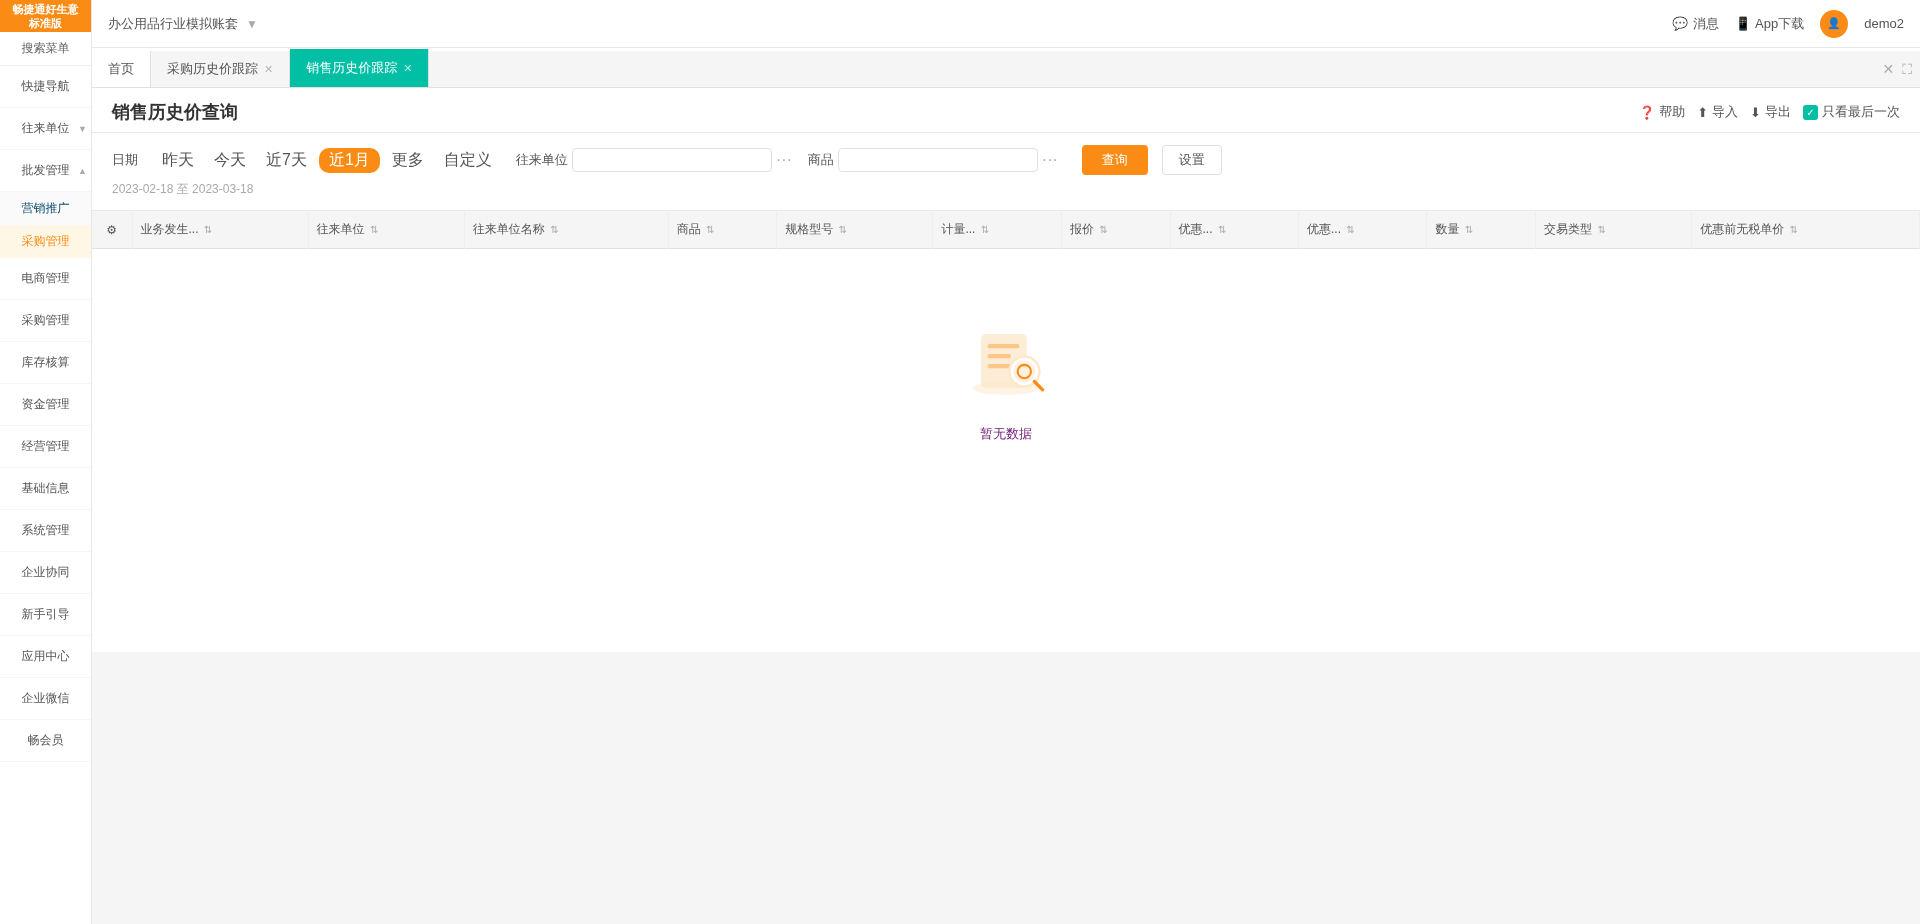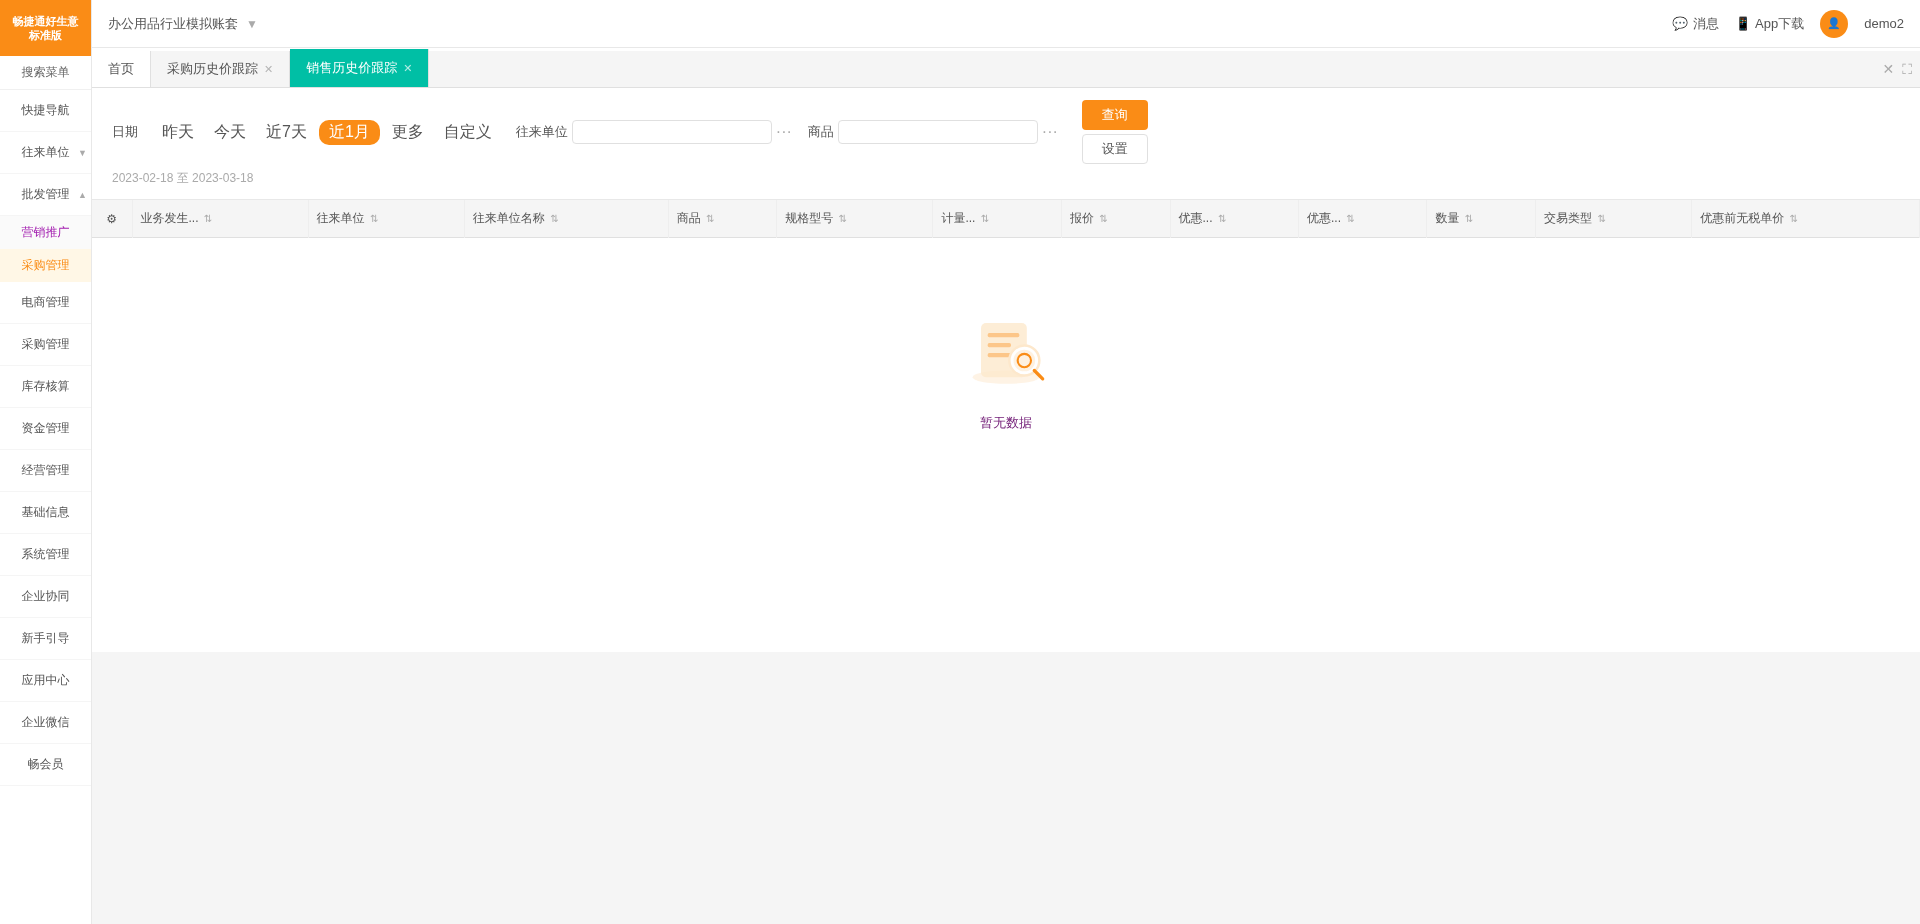--- a/index.html
+++ b/index.html
@@ -1,27 +1,27 @@
 <!DOCTYPE html>
 <html><head>
   <meta charset="utf-8">
   <style>
     * { margin: 0; padding: 0; box-sizing: border-box; }
     body { font-family: 'Microsoft YaHei', Arial, sans-serif; font-size: 13px; background: #f5f5f5; color: #333; width: 1920px; height: 924px; overflow: hidden; display: flex; flex-direction: row; }
 
     
     .sidebar { width: 92px; background: #fff; display: flex; flex-direction: column; height: 924px; border-right: 1px solid #e8e8e8; flex-shrink: 0; }
-    .sidebar-logo { background: #fa8c16; height: 56px; display: flex; align-items: center; justify-content: center; flex-direction: column; padding: 4px; }
+    .sidebar-logo { background: #fa8c16; height: 32px; display: flex; align-items: center; justify-content: center; flex-direction: column; padding: 4px; }
     .sidebar-logo-text { color: #fff; font-size: 11px; font-weight: bold; text-align: center; line-height: 1.3; }
     .sidebar-search { padding: 8px 18px; border-bottom: 1px solid #f0f0f0; }
     .sidebar-search span { display: block; text-align: center; color: #666; font-size: 12px; cursor: pointer; }
     .sidebar-nav-item { padding: 12px 6px; text-align: center; color: #555; font-size: 12px; cursor: pointer; border-bottom: 1px solid #f5f5f5; position: relative; }
     .sidebar-nav-item.has-arrow::after { content: '▲'; font-size: 9px; position: absolute; right: 4px; top: 50%; transform: translateY(-50%); color: #aaa; }
     .sidebar-nav-item.has-arrow-down::after { content: '▼'; font-size: 9px; position: absolute; right: 4px; top: 50%; transform: translateY(-50%); color: #aaa; }
-    .sidebar-sub-item { padding: 8px 6px; text-align: center; color: #a21caf; font-size: 12px; cursor: pointer; background: #fafafa; }
+    .sidebar-sub-item { padding: 8px 6px; text-align: center; color: #0c4a6e; font-size: 12px; cursor: pointer; background: #fafafa; }
     .sidebar-sub-item.active-sub { color: #fa8c16; background: #fff7e6; }
 
     
     .main-area { flex: 1; display: flex; flex-direction: column; height: 652px; overflow: hidden; }
 
     
     .topbar { height: 48px; background: #fff; display: flex; align-items: center; justify-content: space-between; padding: 0 16px; border-bottom: 1px solid #e8e8e8; flex-shrink: 0; }
     .topbar-left { display: flex; align-items: center; gap: 8px; }
     .topbar-title { font-size: 13px; color: #555; }
     .topbar-dropdown { color: #aaa; font-size: 12px; cursor: pointer; }
@@ -198,20 +198,41 @@
       <span class="tab-close">✕</span>
     </div>
     <div class="tabbar-spacer">
       <span class="tabbar-btn">✕</span>
       <span class="tabbar-btn">⛶</span>
     </div>
   </div>
 
   <div class="content">
 
+    <div class="page-header">
+      <span class="page-title">销售历史价查询</span>
+      <div class="page-actions">
+        <div class="page-action-btn">
+          <span>❓</span>
+          <span>帮助</span>
+        </div>
+        <div class="page-action-btn">
+          <span>⬆</span>
+          <span>导入</span>
+        </div>
+        <div class="page-action-btn">
+          <span>⬇</span>
+          <span>导出</span>
+        </div>
+        <div class="only-last-check">
+          <div class="checkbox-checked">✓</div>
+          <span>只看最后一次</span>
+        </div>
+      </div>
+    </div>
 
     <div class="filter-area">
       <div class="filter-row">
         <div class="filter-main-row">
           <span class="filter-label">日期</span>
           <div class="date-btns">
             <span class="date-btn">昨天</span>
             <span class="date-btn">今天</span>
             <span class="date-btn">近7天</span>
             <span class="date-btn active">近1月</span>
@@ -224,21 +245,21 @@
             <input class="filter-input" type="text" style="">
             <span class="filter-input-dots">···</span>
           </div>
 
           <div class="filter-input-group">
             <span class="filter-label">商品</span>
             <input class="filter-input" type="text" style="">
             <span class="filter-input-dots">···</span>
           </div>
 
-          <div style="display:flex;flex-direction:column;gap:4px;margin-left:8px;">
+          <div style="display:flex;flex-direction:row;gap:14px;margin-left:8px;">
             <button class="query-btn">查询</button>
             <button class="settings-btn">设置</button>
           </div>
         </div>
         <div class="date-range">2023-02-18 至 2023-03-18</div>
       </div>
     </div>
 
     <div class="table-container">
       <table>

